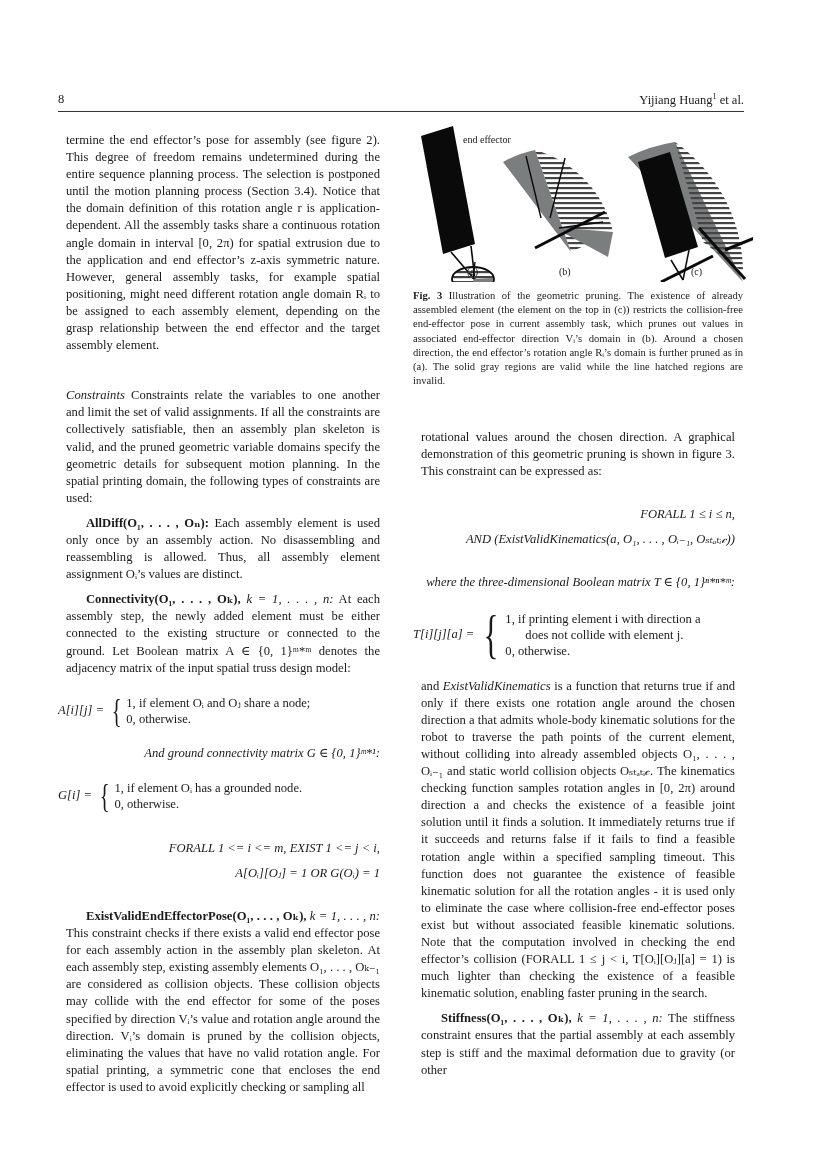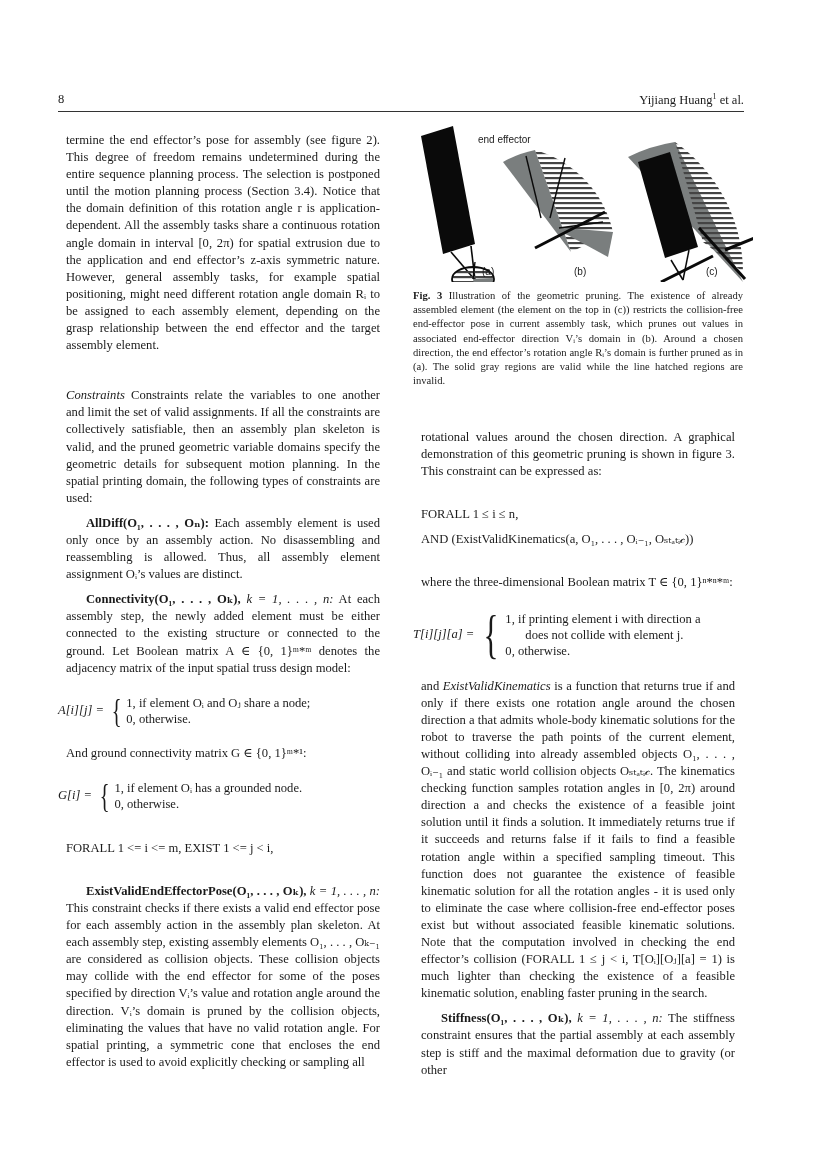--- a/index.html
+++ b/index.html
@@ -16,31 +16,31 @@
   .col-left { left: 58px; top: 124px; }
   .col-right { left: 413px; top: 421px; }
 
   p { margin: 8px; }
   .indent { text-indent: 20px; }
   .gap { height: 17px; }
   .gap-s { height: 10px; }
   .b { font-weight: bold; }
   .i { font-style: italic; }
   .math { font-style: italic; }
-  .eqline { text-align: left; white-space: nowrap; }
+  .eqline { text-align: right; white-space: nowrap; font-style: italic; }
   .cases { display: flex; align-items: center; text-align: left; white-space: nowrap; }
   .cases .lhs { padding-right: 4px; }
   .cases .brace { font-size: 34px; line-height: 30px; transform: scaleX(0.6); padding-right: 2px; font-weight: 200; }
   .cases .brace.tall { font-size: 52px; line-height: 50px; }
   .cases .rows div { line-height: 16px; }
   sup { font-size: 8.5px; vertical-align: 5px; }
 
   .figure { position: absolute; left: 413px; top: 122px; width: 340px; height: 160px; }
   .figcap { position: absolute; left: 413px; top: 289px; width: 330px; font-size: 10.6px; line-height: 14.2px; text-align: justify; }
-  .figlabel { position: absolute; font-family: Liberation Sans, sans-serif; font-size: 10px; margin-left: 15px; }
+  .figlabel { position: absolute; font-family: Liberation Serif, serif; font-size: 10px; }
 </style>
 </head>
 <body>
 
 <div class="header">
   <span class="pnum">8</span>
   <span class="author"><span>Yijiang Huang</span><sup>1</sup><span> et al.</span></span>
 </div>
 <div class="rule"></div>
 
@@ -66,20 +66,21 @@
     <span class="lhs math">G[i] =</span>
     <span class="brace">{</span>
     <div class="rows">
       <div>1, if element Oᵢ has a grounded node.</div>
       <div>0, otherwise.</div>
     </div>
   </div>
   <div class="gap-s"></div>
   <div class="gap-s"></div>
   <p class="eqline">FORALL 1 &lt;= i &lt;= m, EXIST 1 &lt;= j &lt; i,</p>
+  <p class="eqline">A[Oᵢ][Oⱼ] = 1 OR G(Oᵢ) = 1</p>
   <div class="gap-s"></div>
   <p class="indent"><span class="b">ExistValidEndEffectorPose(O₁, . . . , Oₖ),</span><span class="math"> k = 1, . . . , n:</span><span> This constraint checks if there exists a valid end effector pose for each assembly action in the assembly plan skeleton. At each assembly step, existing assembly elements O₁, . . . , Oₖ₋₁ are considered as collision objects. These collision objects may collide with the end effector for some of the poses specified by direction Vᵢ’s value and rotation angle around the direction. Vᵢ’s domain is pruned by the collision objects, eliminating the values that have no valid rotation angle. For spatial printing, a symmetric cone that encloses the end effector is used to avoid explicitly checking or sampling all</span></p>
 </div>
 
 <div class="figure">
   <svg width="340" height="160" viewBox="0 0 340 160">
     <defs>
       <pattern id="hatch" width="6" height="5" patternUnits="userSpaceOnUse">
         <rect x="0" y="0" width="6" height="2.2" fill="#444"></rect>
       </pattern>

